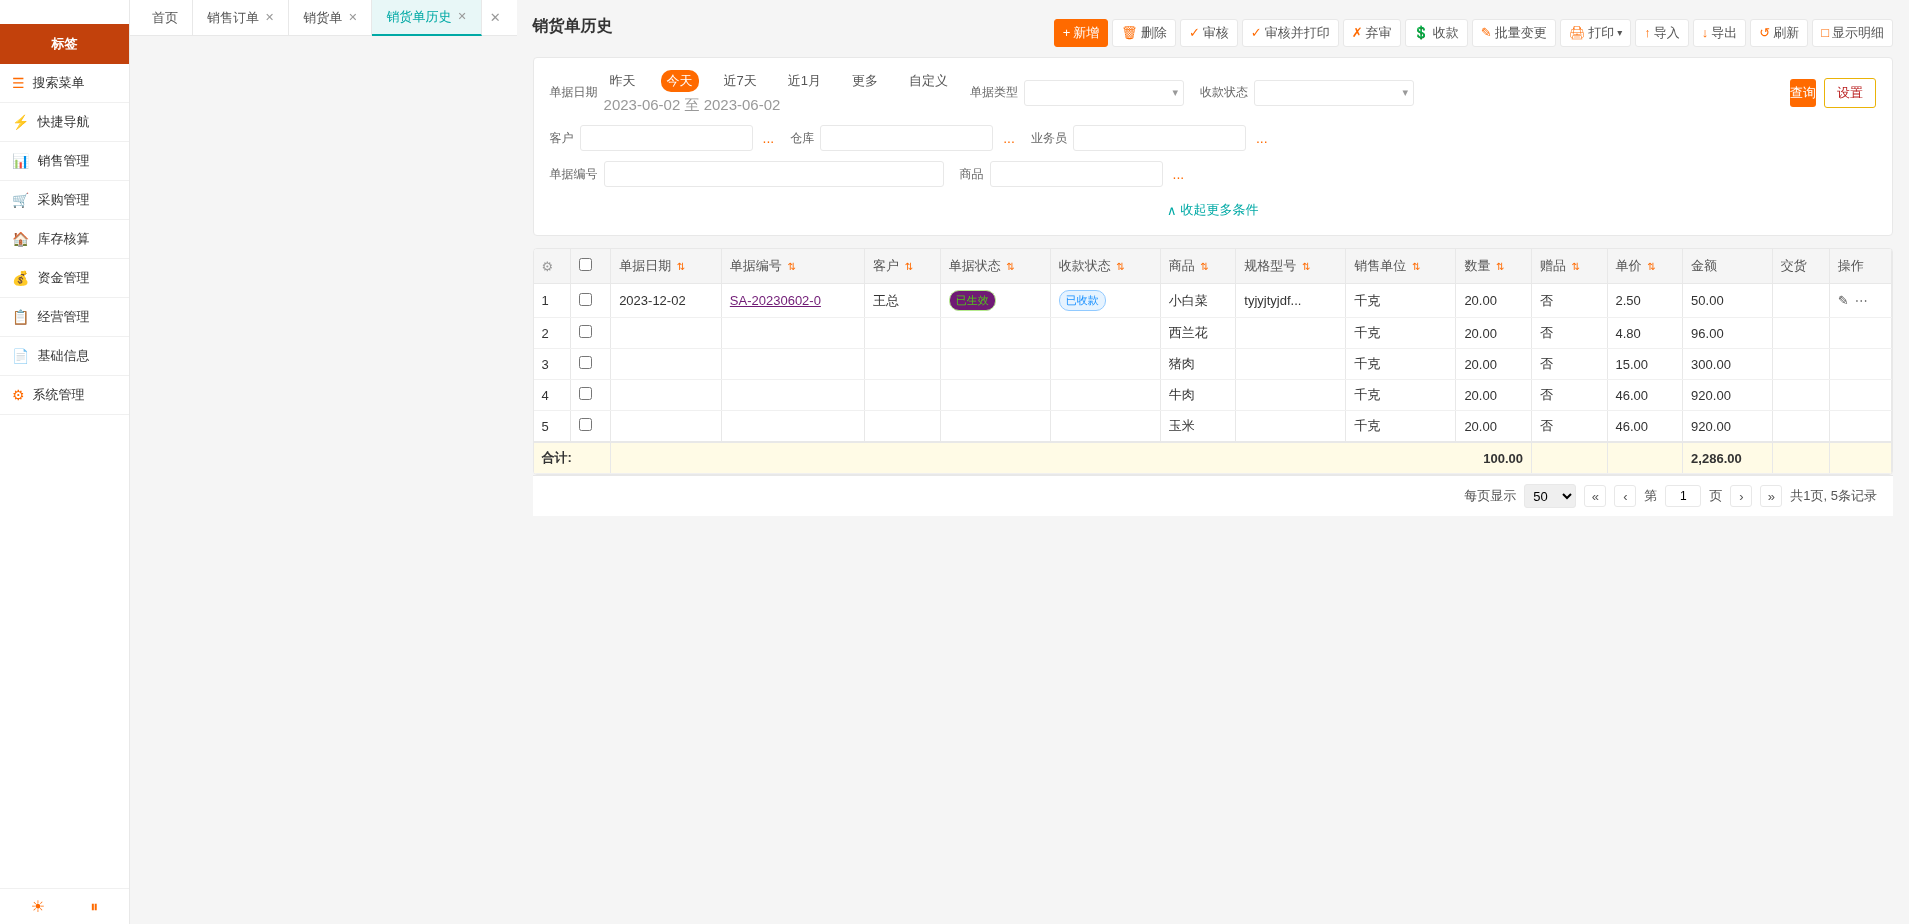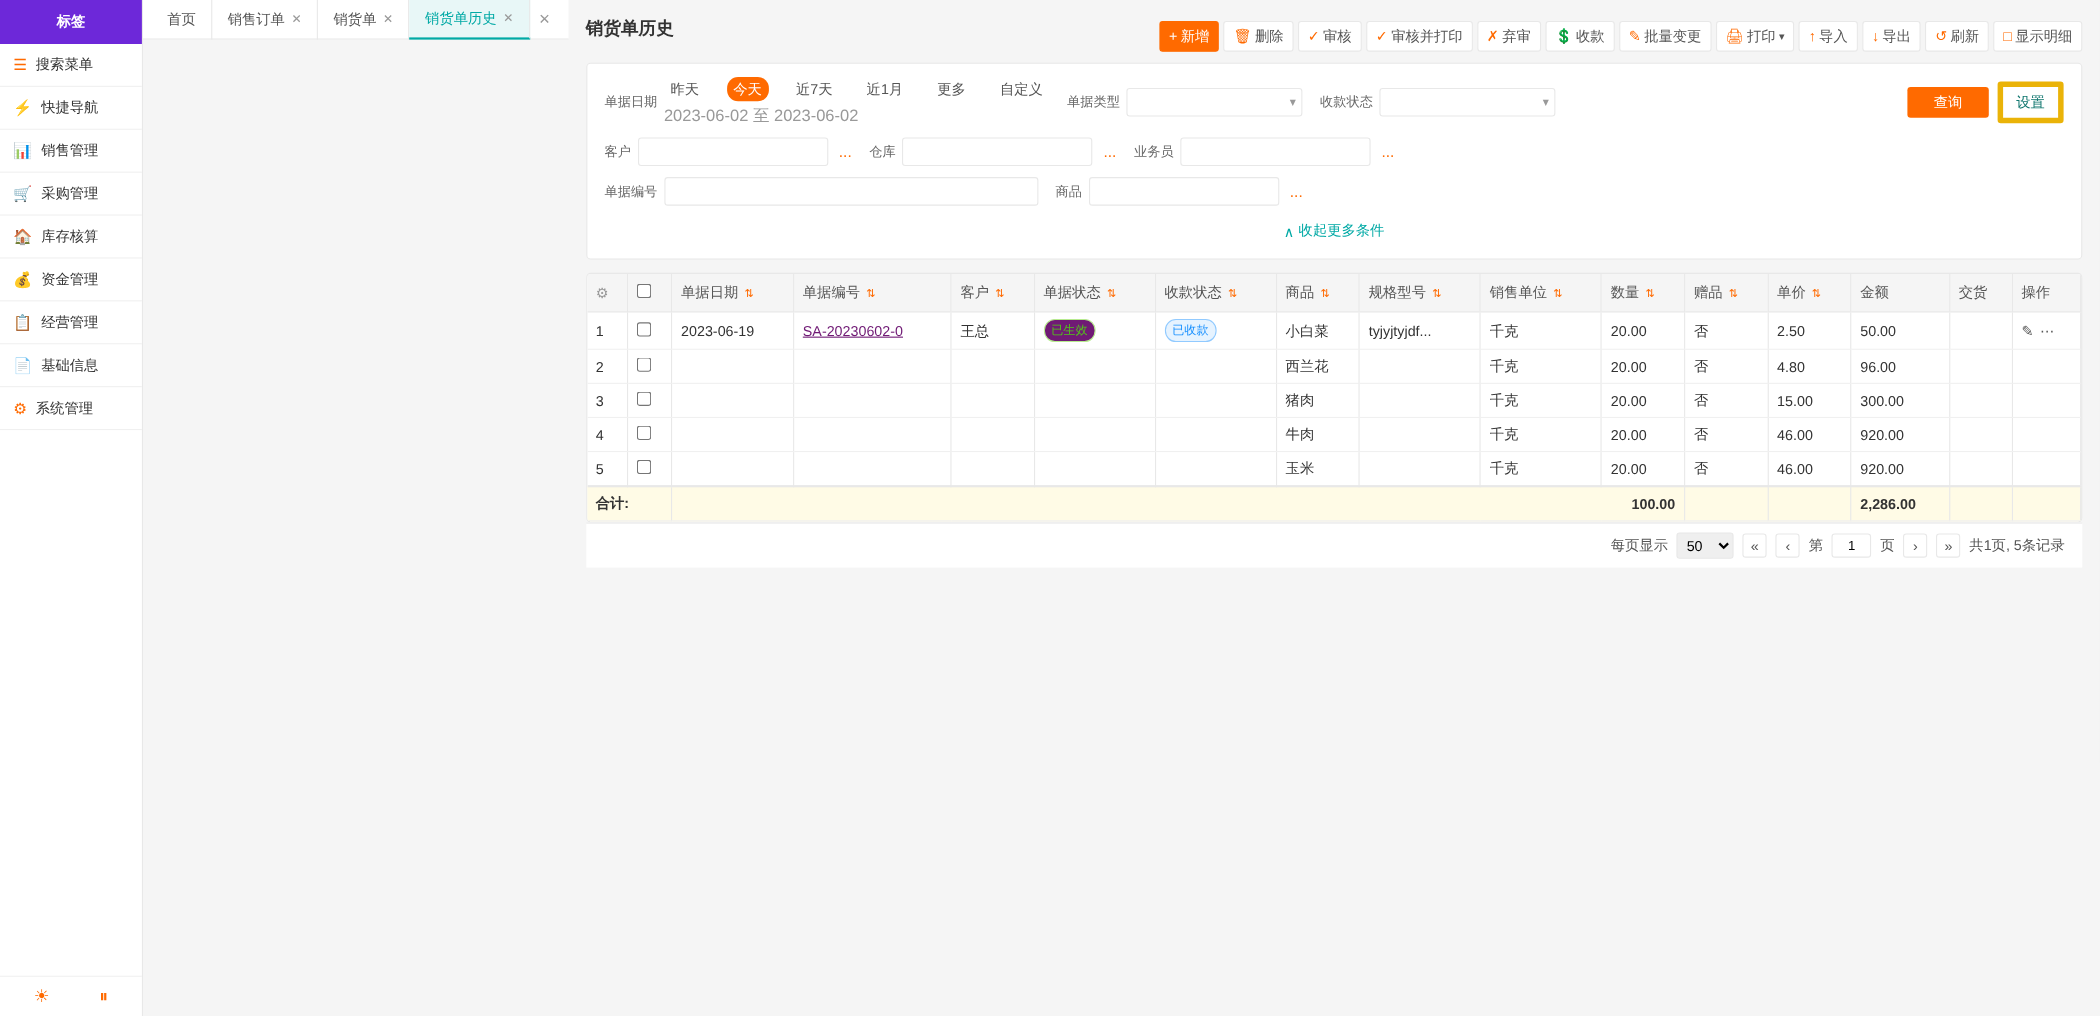--- a/index.html
+++ b/index.html
@@ -9,27 +9,28 @@
     .sidebar {
       width: 130px;
       background: #fff;
       border-right: 1px solid #e8e8e8;
       display: flex;
       flex-direction: column;
       flex-shrink: 0;
     }
     .sidebar-logo {
       height: 40px;
-      background: #6d28d9;
+      background: #c2410c;
       display: flex;
       align-items: center;
       justify-content: center;
       color: #fff;
       font-size: 14px;
       font-weight: bold;
+      margin-top: 24px;
     }
     .sidebar-item {
       display: flex;
       align-items: center;
       padding: 10px 12px;
       cursor: pointer;
       color: #333;
       border-bottom: 1px solid #f0f0f0;
     }
     .sidebar-item .icon { margin-right: 8px; font-size: 14px; color: #ff6a00; }
@@ -324,28 +325,28 @@
       display: flex;
       gap: 4px;
       flex-wrap: wrap;
       align-items: center;
     }
     .query-btn {
       background: #ff6a00;
       color: #fff;
       border: none;
       border-radius: 3px;
-      padding: 5px 24px;
+      padding: 5px 0;
       cursor: pointer;
       font-size: 13px;
     }
     .setup-btn {
       background: #fff;
-      color: #0f766e;
-      border: 5px solid #eab308;
+      color: #b91c1c;
+      border: 1px solid #eab308;
       border-radius: 3px;
       padding: 5px 12px;
       cursor: pointer;
       font-size: 13px;
     }
   </style>
 </head>
 <body>
 
 <div class="sidebar">
@@ -608,21 +609,21 @@
             </th>
             <th>金额</th>
             <th>交货</th>
             <th>操作</th>
           </tr>
         </thead>
         <tbody id="table-body">
         <tr>
       <td>1</td>
       <td><input type="checkbox" style=""></td>
-      <td>2023-06-19</td>
+      <td>2023-12-02</td>
       <td><span class="link-text">SA-20230602-0</span></td>
       <td>王总</td>
       <td><span class="badge badge-green">已生效</span></td>
       <td><span class="badge badge-blue">已收款</span></td>
       <td>小白菜</td>
       <td>tyjyjtyjdf...</td>
       <td>千克</td>
       <td>20.00</td>
       <td>否</td>
       <td>2.50</td>

